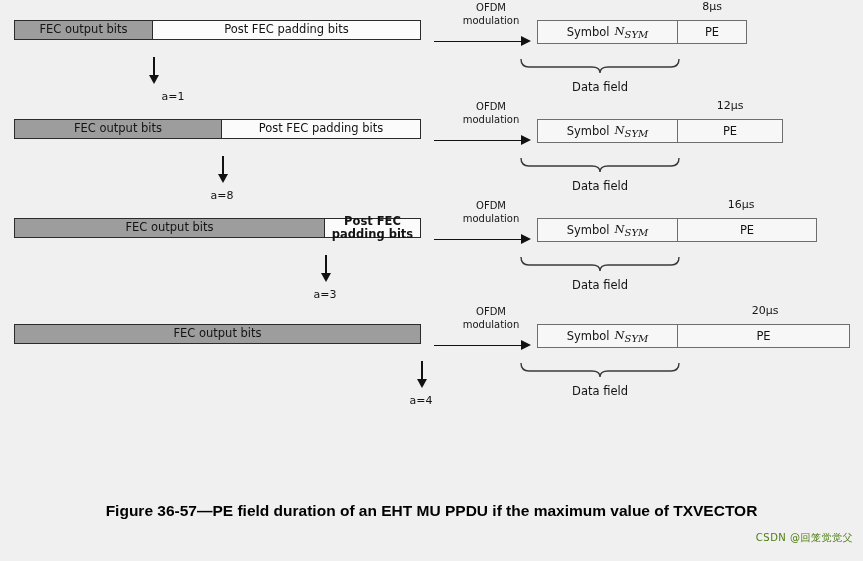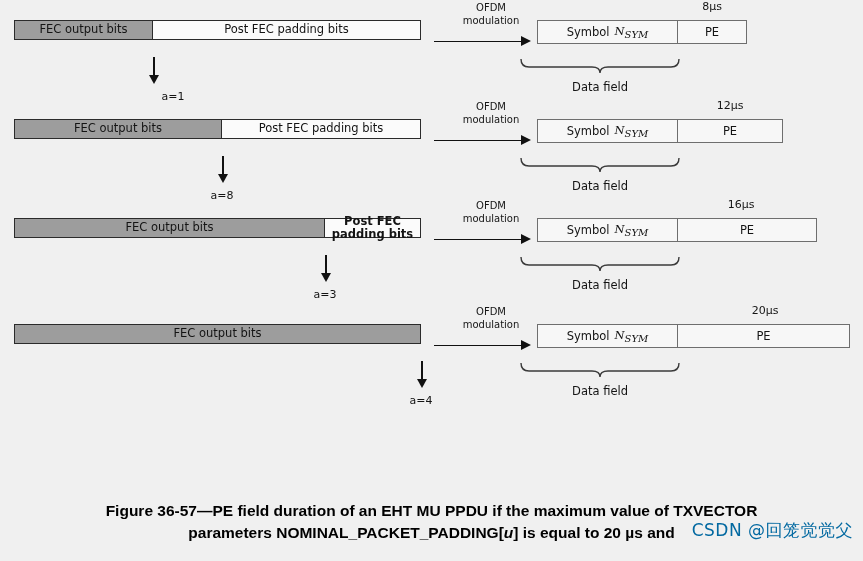--- a/index.html
+++ b/index.html
@@ -214,23 +214,23 @@
   }
   .cr-link {
     color: #1a7a1a;
     text-decoration: underline;
     font-weight: bold;
     font-size: 15px;
   }
   #watermark {
     position: absolute;
     right: 10px;
-    top: 519px;
-    font-size: 17px;
-    color: #0369a1;
+    top: 531px;
+    font-size: 10px;
+    color: #4d7c0f;
     font-family: "DejaVu Sans", "Liberation Sans", sans-serif;
     white-space: nowrap;
     letter-spacing: 0.5px;
   }
 </style>
 </head>
 <body>
 
 <div id="canvas">
 
@@ -369,18 +369,17 @@
     <div class="brace" style="left:520px;">
       <svg width="160" height="16" viewBox="0 0 160 16">
         <path d="M1,1 Q1,9 9,9 L72,9 Q80,9 80,15 Q80,9 88,9 L151,9 Q159,9 159,1" fill="none" stroke="#3a3a3a" stroke-width="1.4"></path>
       </svg>
     </div>
     <div class="dflabel" style="left:600px;">Data field</div>
   </div>
 
   <div id="caption">
     <div class="line">Figure 36-57—PE field duration of an EHT MU PPDU if the maximum value of TXVECTOR</div>
-    <div class="line"><span>parameters NOMINAL_PACKET_PADDING[</span><span class="mathvar">u</span><span>] is equal to 20 µs and</span></div>
   </div>
 
   <div id="watermark">CSDN @回笼觉觉父</div>
 
 </div>
 
 </body></html>

